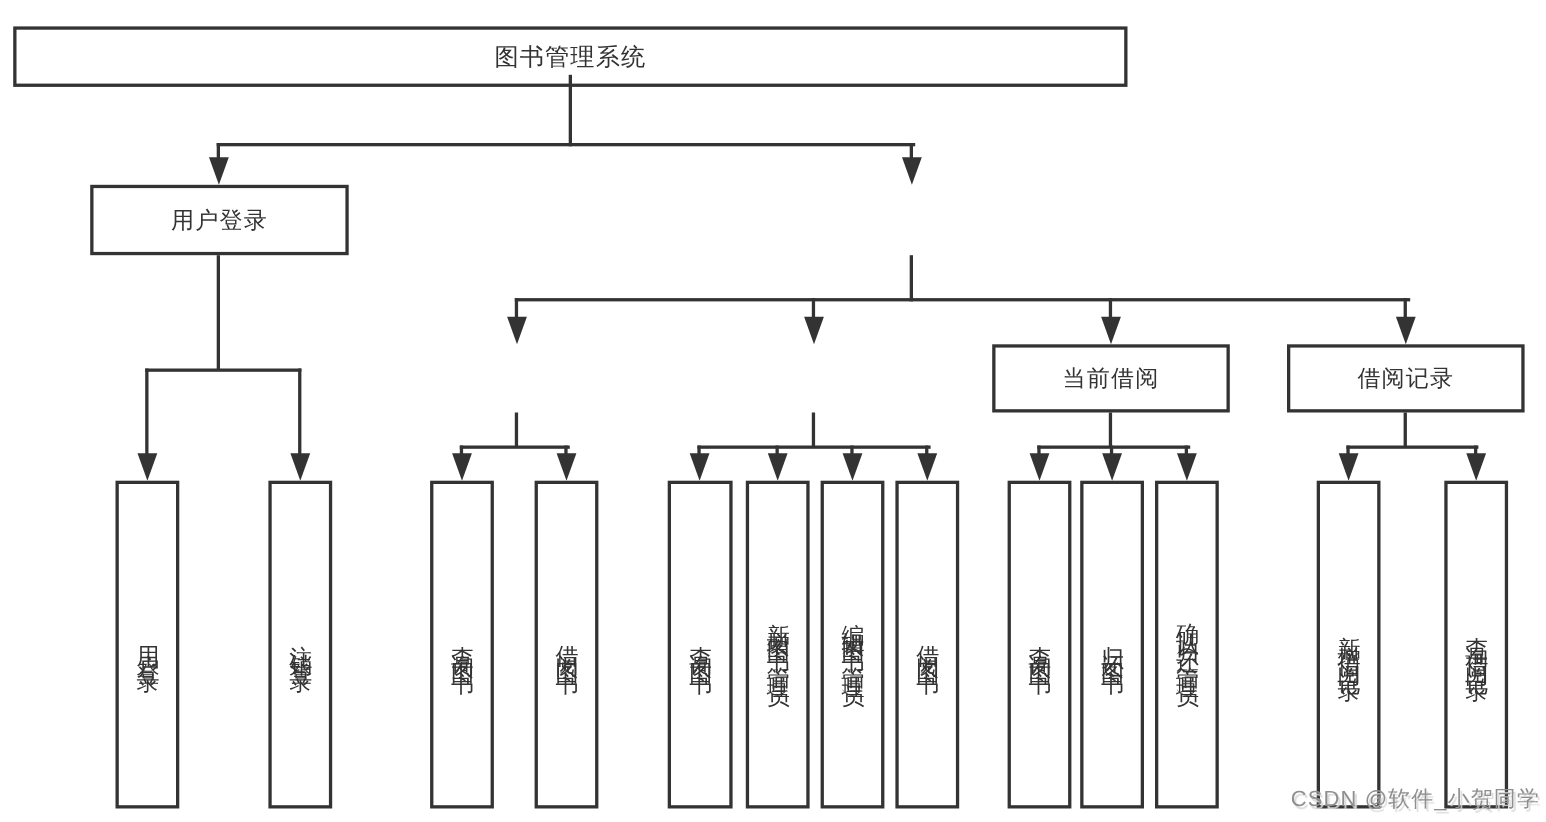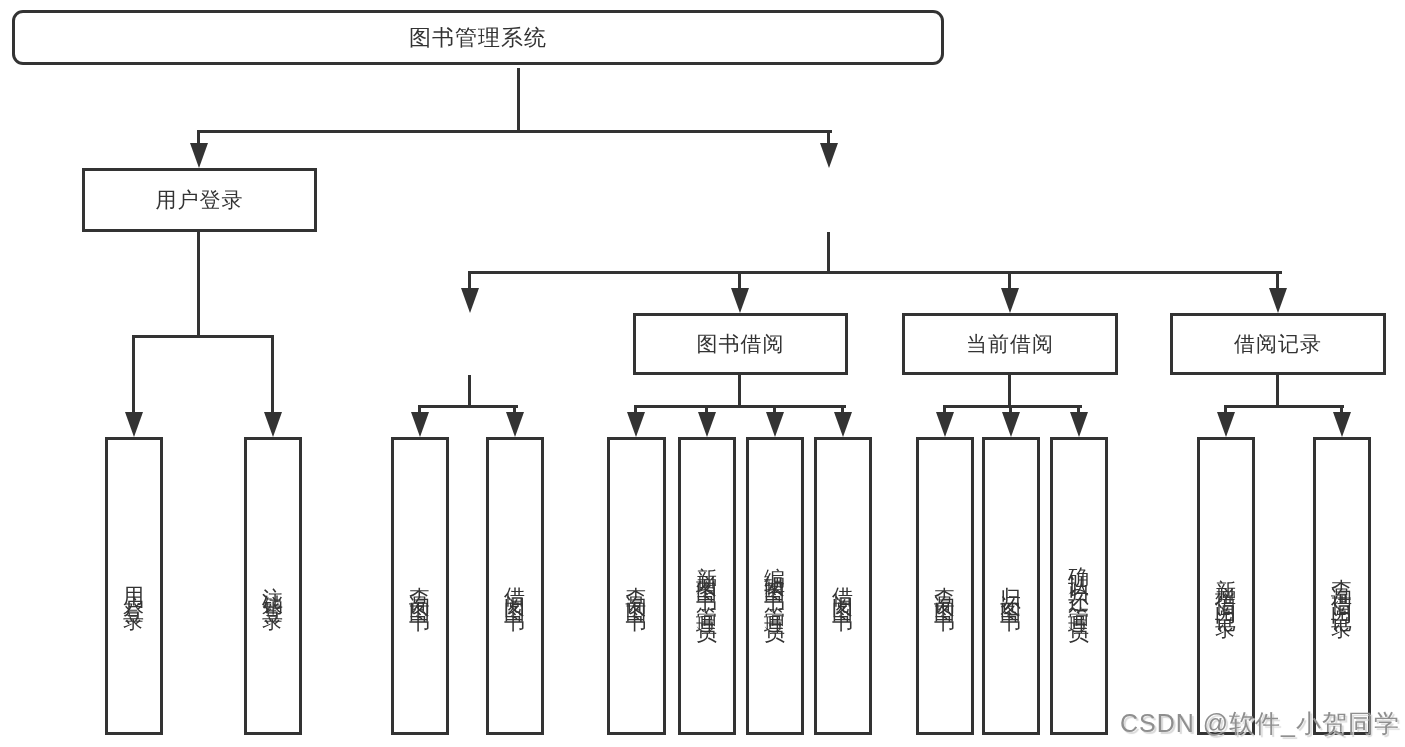--- a/index.html
+++ b/index.html
@@ -43,34 +43,34 @@
   .arrow {
     position: absolute; width: 0; height: 0;
     border-left: 9px solid transparent;
     border-right: 9px solid transparent;
     border-top: 25px solid var(--line, #333);
   }
   .watermark {
     position: absolute;
     right: 5px;
     bottom: 7px;
-    font-size: 25px;
+    font-size: 20px;
     color: var(--watermark_gray, #8f8f8f);
     text-shadow: 2px 2px 1px #d9d9d9;
     letter-spacing: 1px;
     z-index: 5;
     white-space: nowrap;
   }
 </style>
 </head>
 <body>
 
 <div class="canvas">
 
-  <div class="box title-box" style="left:12px; top:10px; width:932px; height:55px;border-radius:11px;">图书管理系统</div>
+  <div class="box title-box" style="left:12px; top:24px; width:1013px; height:55px;">图书管理系统</div>
 
   <div class="vline" style="left:517px; top:68px; height:65px;"></div>
   <div class="hline" style="left:197px; top:130px; width:635px;"></div>
   <div class="vline" style="left:197px; top:130px; height:18px;"></div>
   <div class="arrow" style="left:190px; top:143px;"></div>
   <div class="vline" style="left:827px; top:130px; height:18px;"></div>
   <div class="arrow" style="left:820px; top:143px;"></div>
 
   <div class="box" style="left:82px; top:168px; width:235px; height:64px;">用户登录</div>
 
@@ -85,21 +85,20 @@
   <div class="hline" style="left:468px; top:271px; width:814px;"></div>
   <div class="vline" style="left:468px; top:271px; height:20px;"></div>
   <div class="arrow" style="left:461px; top:288px;"></div>
   <div class="vline" style="left:738px; top:271px; height:20px;"></div>
   <div class="arrow" style="left:731px; top:288px;"></div>
   <div class="vline" style="left:1008px; top:271px; height:20px;"></div>
   <div class="arrow" style="left:1001px; top:288px;"></div>
   <div class="vline" style="left:1276px; top:271px; height:20px;"></div>
   <div class="arrow" style="left:1269px; top:288px;"></div>
 
-  <div class="box" style="left:633px; top:313px; width:215px; height:62px;">图书借阅</div>
   <div class="box" style="left:902px; top:313px; width:216px; height:62px;">当前借阅</div>
   <div class="box" style="left:1170px; top:313px; width:216px; height:62px;">借阅记录</div>
 
   <div class="vline" style="left:468px; top:375px; height:32px;"></div>
   <div class="hline" style="left:418px; top:405px; width:100px;"></div>
   <div class="vline" style="left:418px; top:405px; height:10px;"></div>
   <div class="arrow" style="left:411px; top:412px;"></div>
   <div class="vline" style="left:513px; top:405px; height:10px;"></div>
   <div class="arrow" style="left:506px; top:412px;"></div>
 

